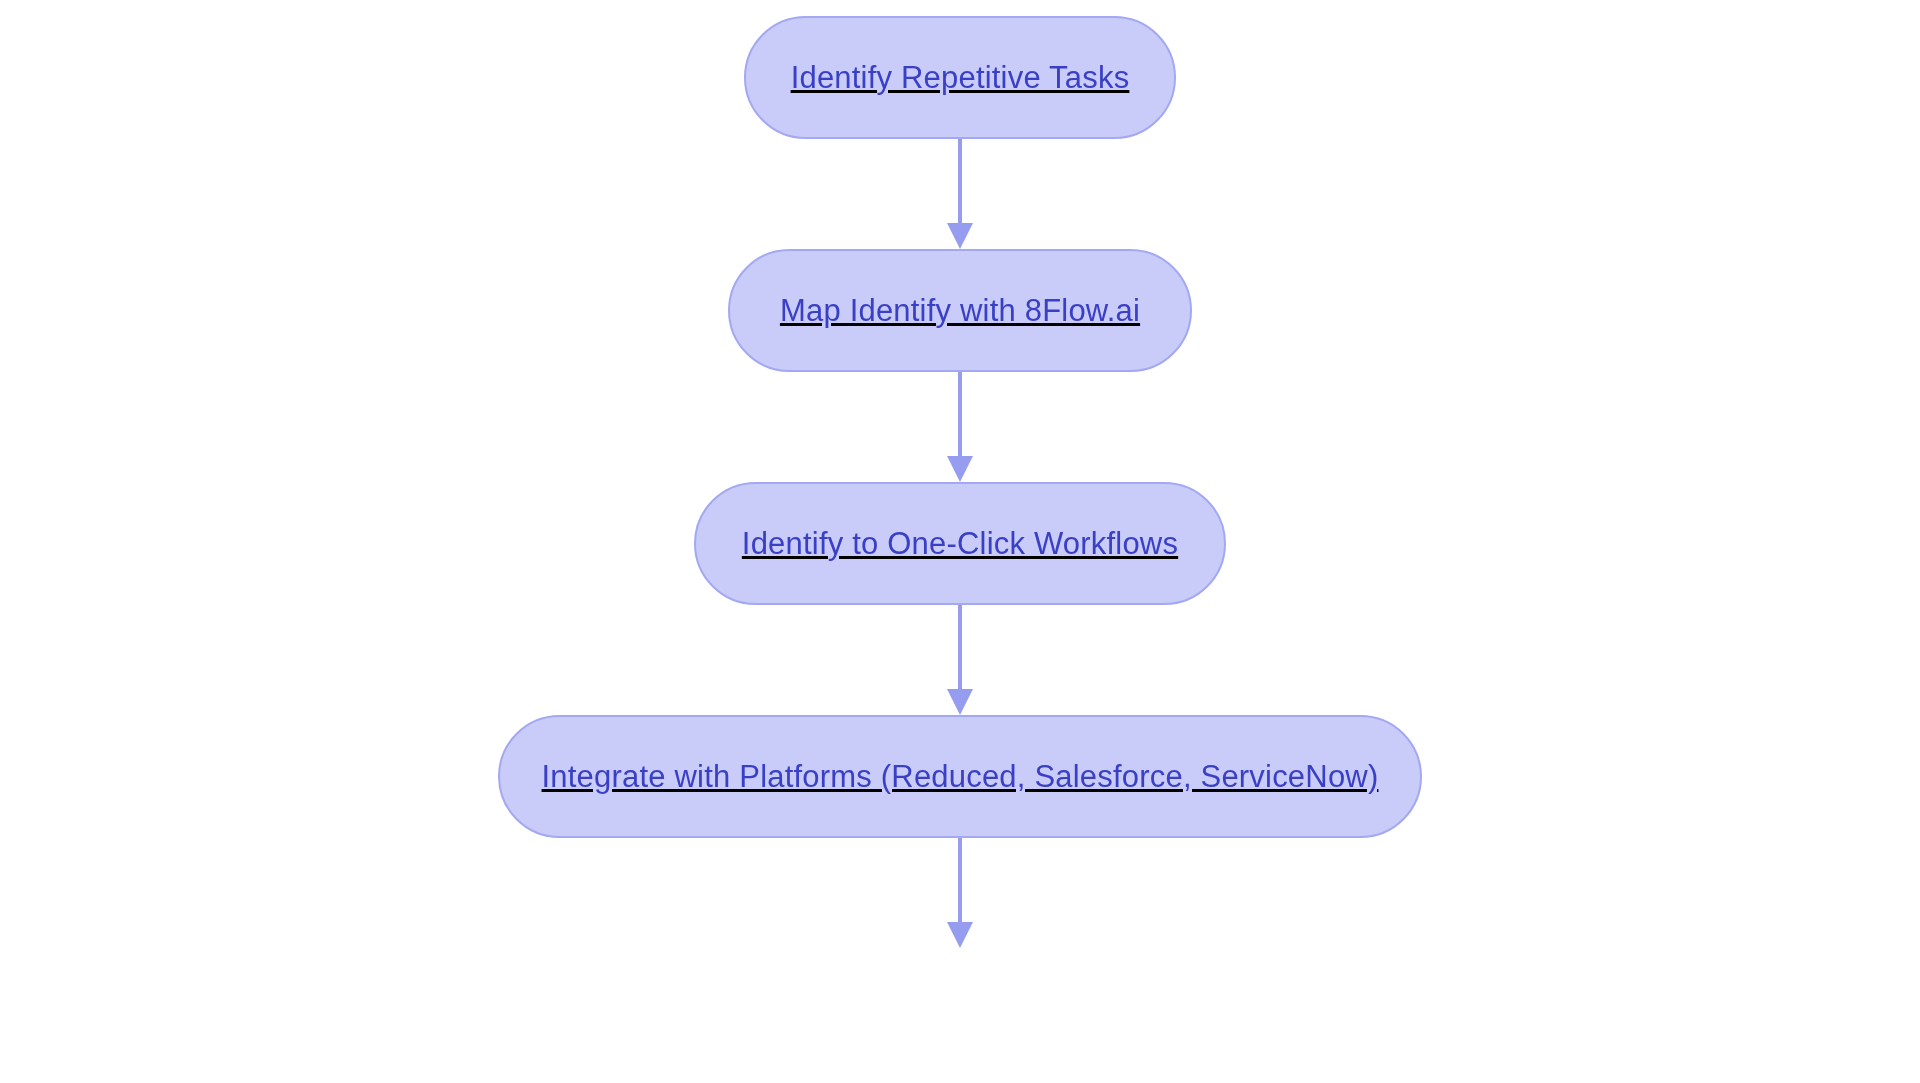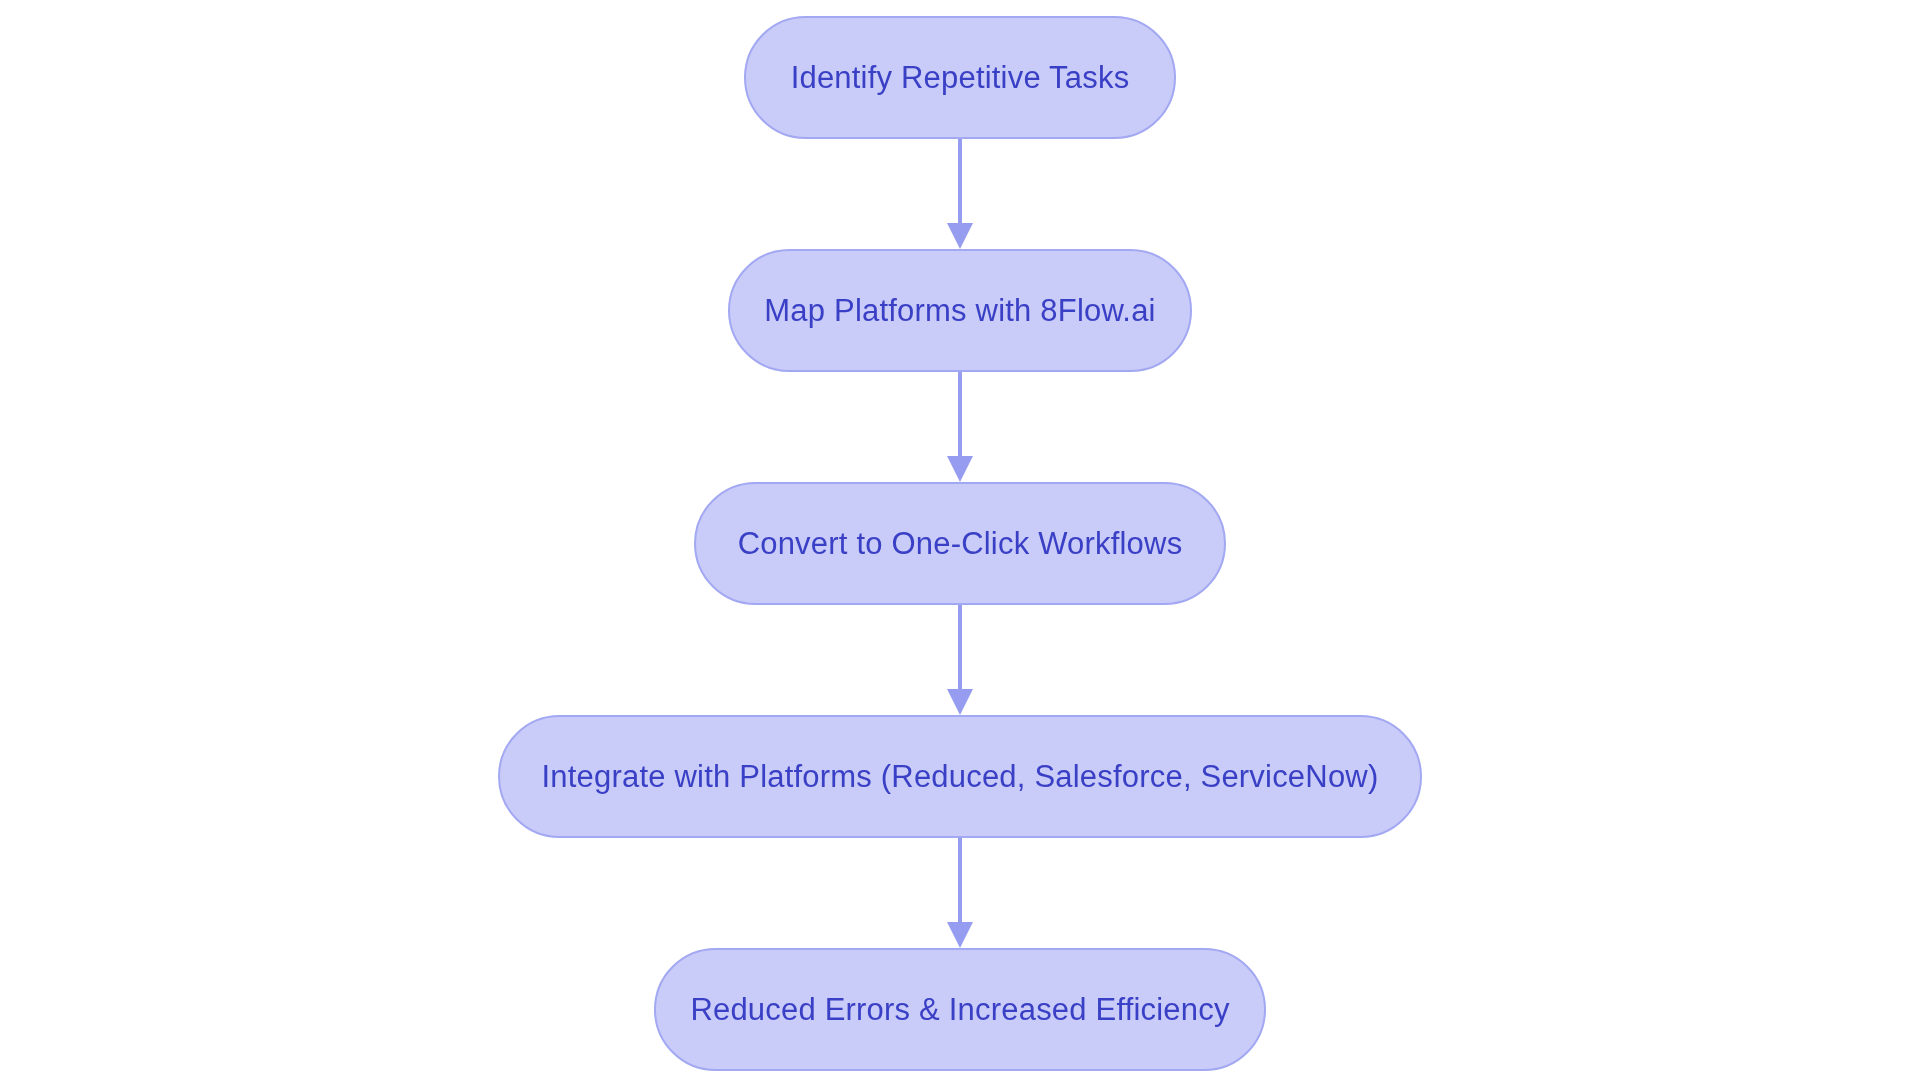--- a/index.html
+++ b/index.html
@@ -31,20 +31,21 @@
   .node {
     height: 123px;
     flex: 0 0 auto;
     box-sizing: border-box;
     border-radius: 62px;
     background: var(--fill, #c9cbf8);
     border: 2px solid var(--stroke, #a2a8f2);
     display: flex;
     align-items: center;
     justify-content: center;
+    text-decoration: underline;
   }
   .node-label {
     color: var(--text, #3a40c6);
     font-size: 31px;
     letter-spacing: 0.2px;
     white-space: nowrap;
     text-align: center;
   }
   .arrow {
     height: 110px;
@@ -72,37 +73,34 @@
 <div class="canvas">
   <div class="flow">
       <div class="node" style="width: 432px;">
         <span class="node-label">Identify Repetitive Tasks</span>
       </div>
       <div class="arrow">
         <div class="arrow-line"></div>
         <div class="arrow-head"></div>
       </div>
       <div class="node" style="width: 464px;">
-        <span class="node-label">Map Platforms with 8Flow.ai</span>
+        <span class="node-label">Map Identify with 8Flow.ai</span>
       </div>
       <div class="arrow">
         <div class="arrow-line"></div>
         <div class="arrow-head"></div>
       </div>
       <div class="node" style="width: 532px;">
-        <span class="node-label">Convert to One-Click Workflows</span>
+        <span class="node-label">Identify to One-Click Workflows</span>
       </div>
       <div class="arrow">
         <div class="arrow-line"></div>
         <div class="arrow-head"></div>
       </div>
       <div class="node" style="width: 924px;">
         <span class="node-label">Integrate with Platforms (Reduced, Salesforce, ServiceNow)</span>
       </div>
       <div class="arrow">
         <div class="arrow-line"></div>
         <div class="arrow-head"></div>
       </div>
-      <div class="node" style="width: 612px;">
-        <span class="node-label">Reduced Errors &amp; Increased Efficiency</span>
-      </div>
     </div>
 </div>
 
 </body></html>

